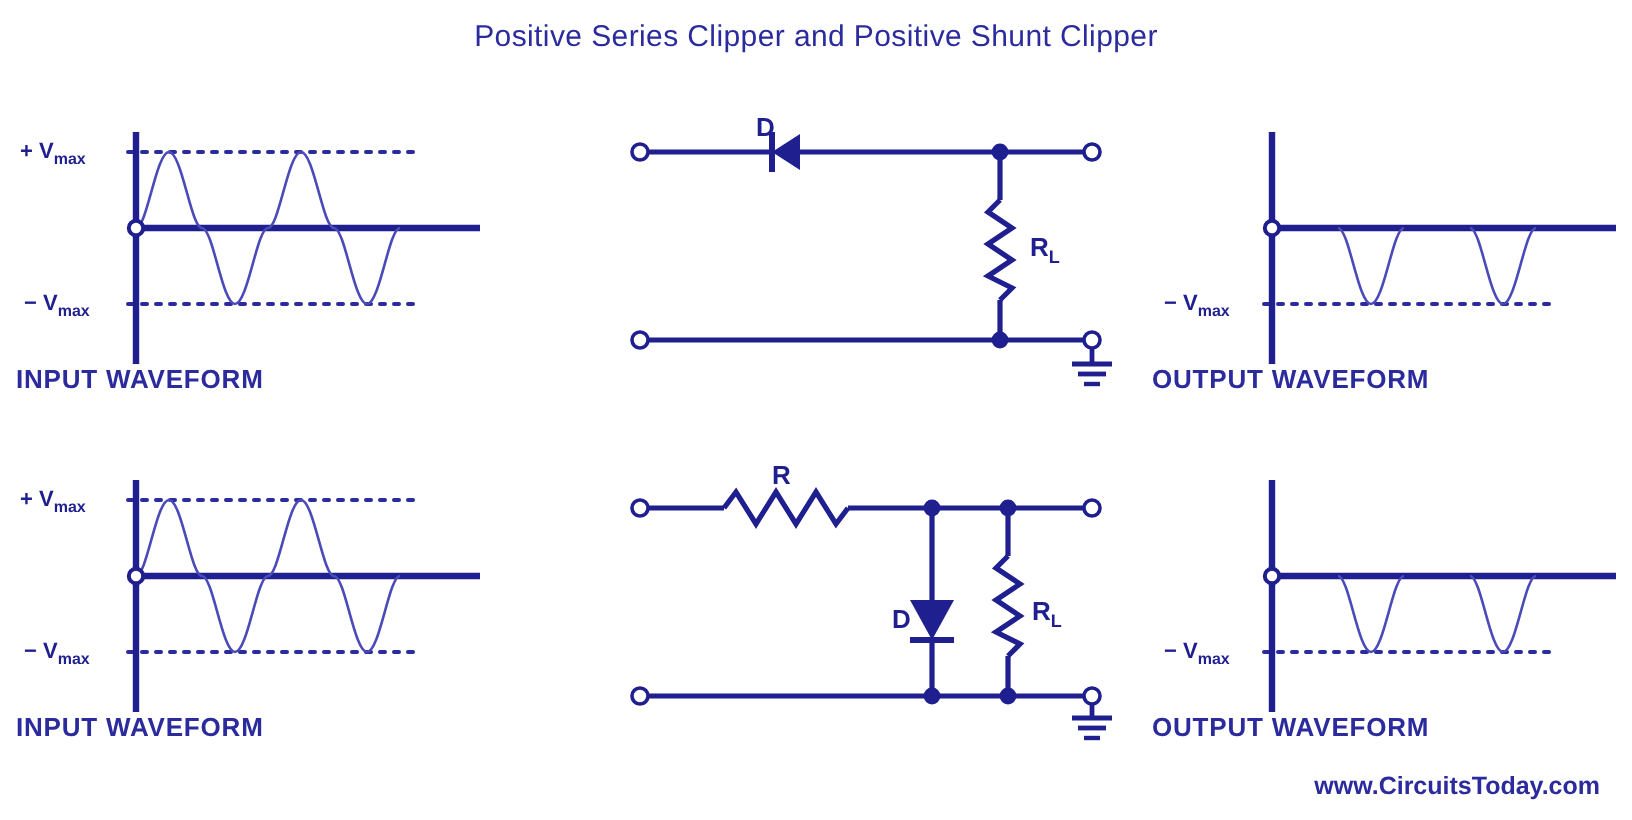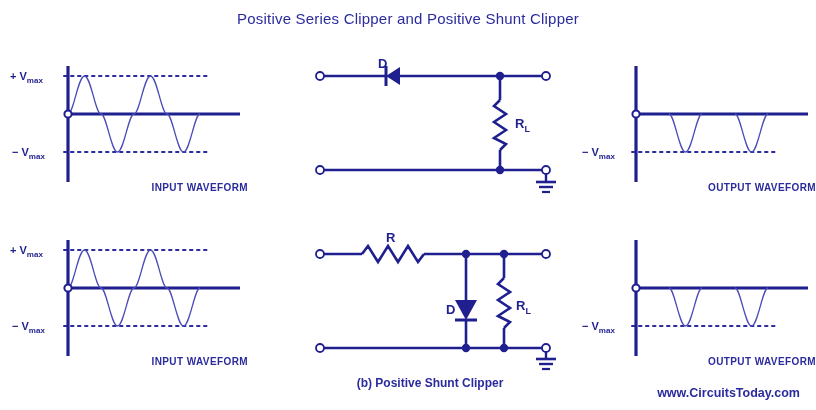--- a/index.html
+++ b/index.html
@@ -13,21 +13,21 @@
   .title{
     position:absolute;left:0;top:10px;width:816px;text-align:center;
     font-size:15px;color:#2b2b9e;letter-spacing:.2px;
   }
 
   .panel{position:absolute;}
 
   svg{display:block;overflow:visible;}
 
   .cap{
-    position:absolute;text-align:right;font-size:10px;font-weight:bold;
+    position:absolute;text-align:left;font-size:13px;font-weight:bold;
     color:#2b2b9e;letter-spacing:.4px;width:100%;
   }
   .ckt-cap{
     position:absolute;text-align:center;font-size:12px;font-weight:bold;
     color:#2b2b9e;width:100%;
   }
   .footer{
     position:absolute;right:16px;bottom:10px;font-size:12.5px;
     font-weight:bold;color:#2b2b9e;
   }
@@ -192,21 +192,20 @@
       <circle cx="246" cy="26" r="4" fill="#ffffff" stroke="#1f1f8f" stroke-width="1.8"></circle>
       <circle cx="20" cy="120" r="4" fill="#ffffff" stroke="#1f1f8f" stroke-width="1.8"></circle>
       <circle cx="246" cy="120" r="4" fill="#ffffff" stroke="#1f1f8f" stroke-width="1.8"></circle>
 
       <line x1="246" y1="124" x2="246" y2="131" stroke="#1f1f8f" stroke-width="2.4"></line>
       <line x1="236" y1="131" x2="256" y2="131" stroke="#1f1f8f" stroke-width="2.6"></line>
       <line x1="239" y1="136" x2="253" y2="136" stroke="#1f1f8f" stroke-width="2.4"></line>
       <line x1="242" y1="141" x2="250" y2="141" stroke="#1f1f8f" stroke-width="2.2"></line>
     </svg>
 
-    <div class="ckt-cap" style="left:0;top:148px;">(b) Positive Shunt Clipper</div>
   </div>
 
   <div class="panel" style="left:576px;top:232px;width:240px;height:140px;">
     <div class="axlabel" style="left:6px;top:88px;">
       <span>− V</span><sub>max</sub>
     </div>
 
     <svg width="240" height="140" viewBox="0 0 240 140">
       <line x1="56" y1="94" x2="200" y2="94" stroke="#2b2b9e" stroke-width="2" stroke-dasharray="2.5 4.5" stroke-linecap="round"></line>
       <line x1="60" y1="8" x2="60" y2="124" stroke="#1f1f8f" stroke-width="3.2"></line>

